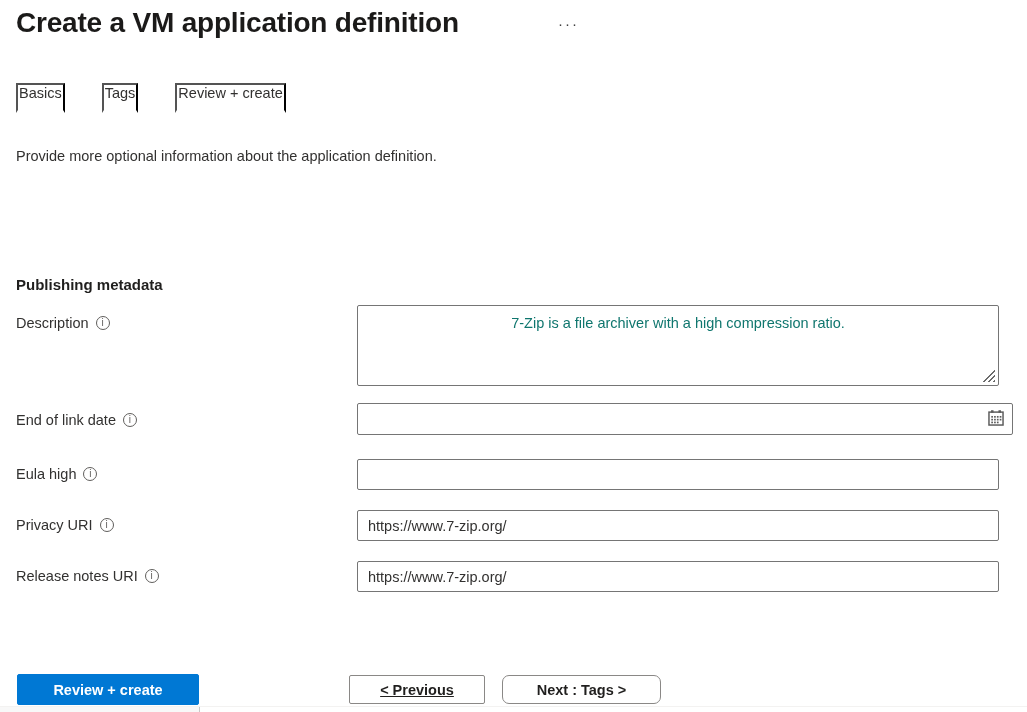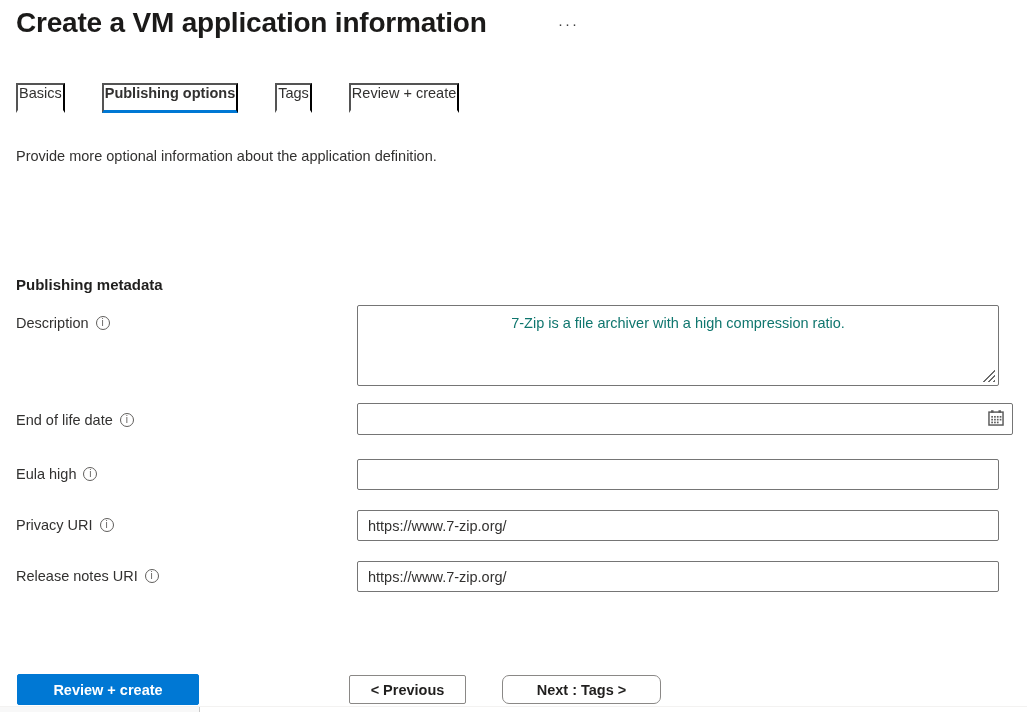--- a/index.html
+++ b/index.html
@@ -105,63 +105,62 @@
     font-size: 14.5px; font-weight: 700; font-family: inherit;
     cursor: pointer;
   }
   .secondary-btn {
     position: absolute; top: 675px; height: 29px;
     background: #ffffff; color: #201f1e;
     border: 1px solid #8a8886; border-radius: 2px;
     font-size: 14.5px; font-weight: 600; font-family: inherit;
     cursor: pointer;
   }
-  .prev-btn { left: 349px; width: 117px; }
+  .prev-btn { left: 349px; width: 136px; text-decoration: underline; }
   .next-btn { left: 502px; width: 159px; border-radius: 7px; }
 
   
   .bottom-strip {
     position: absolute; left: 0; top: 706px; width: 1027px; height: 6px;
     border-top: 1px solid #f3f2f1; background: #ffffff;
   }
   .bottom-strip .panel-edge {
     position: absolute; left: 0; top: 0; width: 200px; height: 6px;
     background: #f8f8f8; border-right: 1px solid #c8c8c8;
   }
 </style>
 </head>
 <body>
 
-<h1 class="page-title">Create a VM application information</h1>
+<h1 class="page-title">Create a VM application definition</h1>
 <button class="more-menu"><span>···</span></button>
 
 <nav class="tabs">
   <button class="tab">Basics</button>
-  <button class="tab active">Publishing options</button>
   <button class="tab">Tags</button>
   <button class="tab">Review + create</button>
 </nav>
 
 <p class="intro">Provide more optional information about the application definition.</p>
 
 <h2 class="section-heading">Publishing metadata</h2>
 
 <div class="field-label" style="top:315px;">
   <span>Description</span>
   <span class="info-icon">
       <span>i</span>
     </span>
 </div>
 <div class="textarea-wrap">
   <textarea style="">7-Zip is a file archiver with a high compression ratio.</textarea>
   <span class="resize-handle"></span>
 </div>
 
 <div class="field-label" style="top:412px;">
-  <span>End of life date</span>
+  <span>End of link date</span>
   <span class="info-icon">
       <span>i</span>
     </span>
 </div>
 <div class="date-wrap">
   <input class="txt-input" type="text" value="" style="">
   <button class="date-field-btn">
     <svg width="18" height="18" viewBox="0 0 16 16" fill="none">
       <rect x="1.75" y="2.75" width="12.5" height="11.5" stroke="#5a5a5a" stroke-width="1.3"></rect>
       <rect x="3.6" y="1.1" width="2.2" height="2.2" fill="#5a5a5a"></rect>

